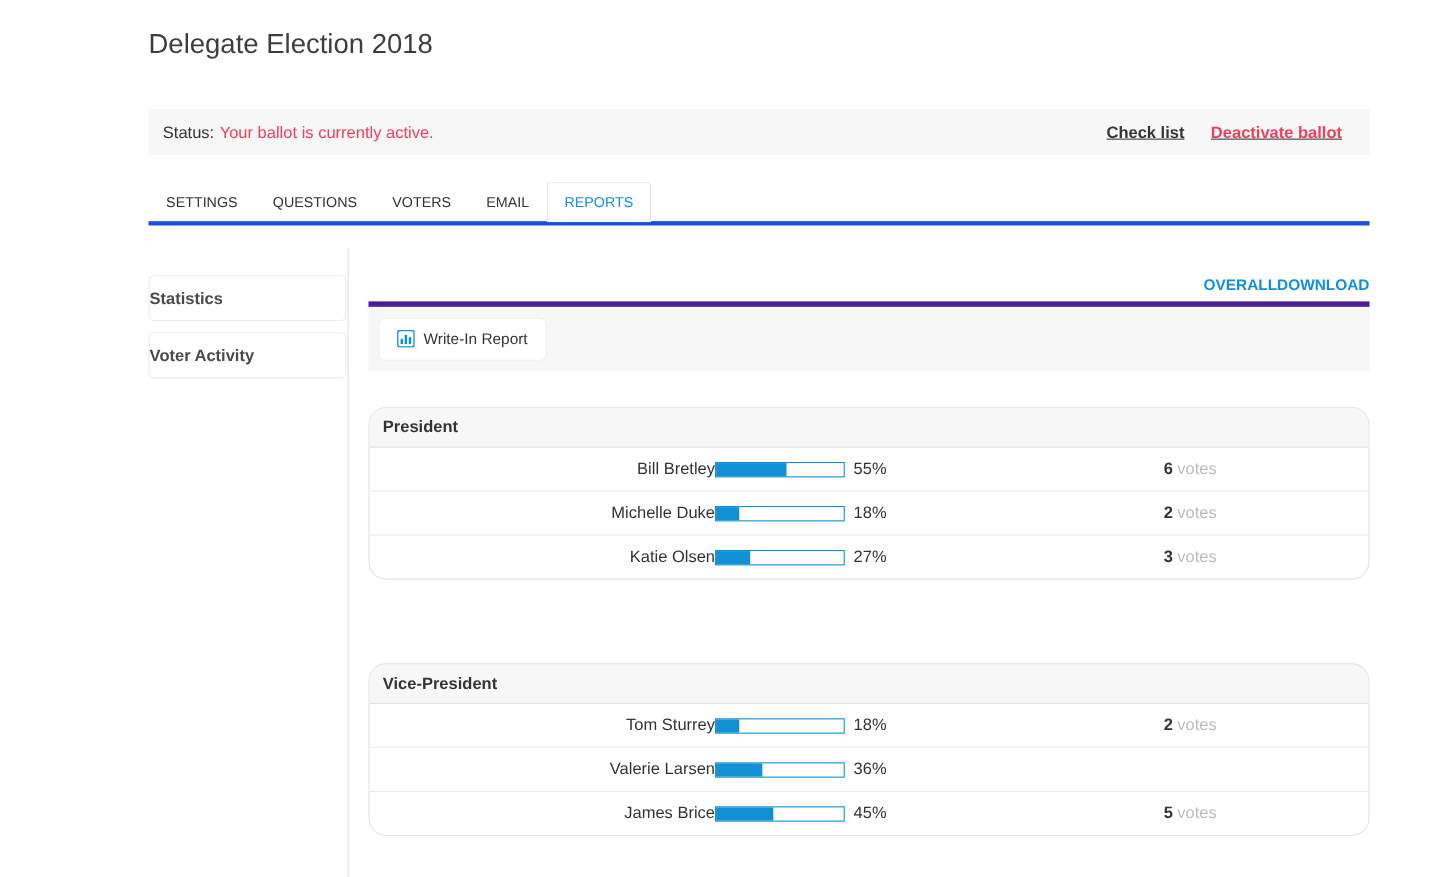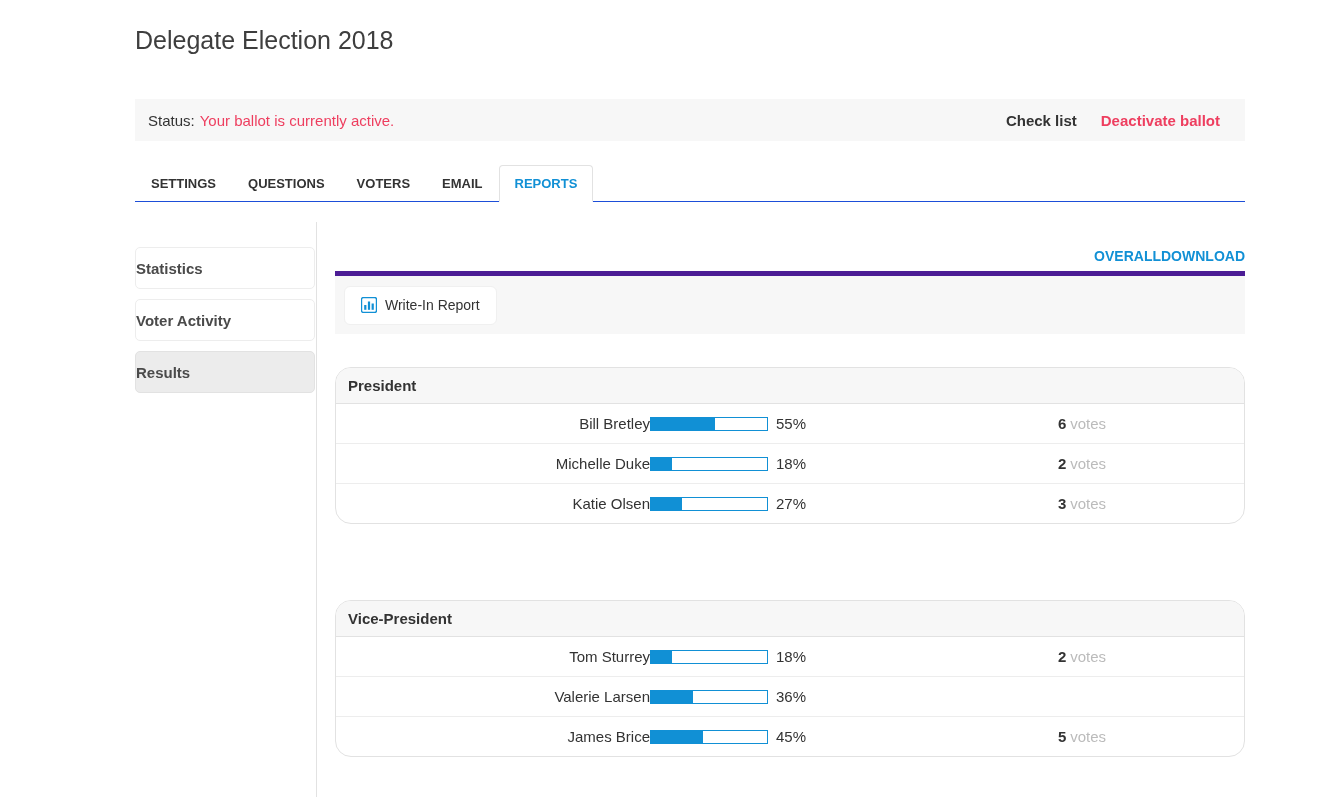--- a/index.html
+++ b/index.html
@@ -7,26 +7,26 @@
   body { font-family: "Liberation Sans", "DejaVu Sans", sans-serif; color: #404040; }
   .page { padding-left: 135px; width: 1245px; }
 
   
   .page-title { margin-top: 24px; font-size: 25px; font-weight: 400; line-height: 32px; color: #3e3e3e; }
 
   
   .status-bar { margin-top: 43px; height: 42px; background: #f7f7f7; display: flex; align-items: center; padding: 0 25px 0 13px; font-size: 15px; }
   .status-label { color: #333; }
   .status-message { color: #ee3e5f; margin-left: 5px; }
-  .status-actions { margin-left: auto; display: flex; align-items: center; gap: 24px; }
+  .status-actions { margin-left: auto; display: flex; align-items: center; gap: 24px; text-decoration: underline; }
   .status-link { font-weight: 700; font-size: 15px; color: #333; text-decoration: none; cursor: pointer; background: none; border: none; font-family: inherit; }
   .status-link.danger { color: #ee3e5f; }
 
   
-  .tab-bar { margin-top: 24px; display: flex; align-items: flex-start; border-bottom: 1px solid #1d4ed8; font-weight: bold; }
+  .tab-bar { margin-top: 24px; display: flex; align-items: flex-start; border-bottom: 4px solid #1d4ed8; }
   .tab { font-size: 13px; color: #333; padding: 9px 15px 8px; cursor: pointer; text-transform: uppercase; line-height: 18px; margin-bottom: 0; background: #fff; border: 1px solid transparent; border-bottom: none; }
   .tab.active { color: #1190d5; border: 1px solid #e2e2e2; border-bottom: 1px solid #fff; border-radius: 4px 4px 0 0; margin-bottom: -1px; }
 
   
   .content { margin-top: 20px; display: flex; min-height: 577px; }
   .sidebar { width: 182px; border-right: 1px solid #e2e2e2; padding-top: 25px; flex-shrink: 0; }
   .side-item { height: 42px; width: 180px; display: flex; align-items: center; border: 1px solid #ededed; border-radius: 5px; margin-bottom: 10px; font-size: 15px; font-weight: 700; color: #4a4a4a; cursor: pointer; background: #fff; }
   .side-item.active { background: #ececec; border-color: #e2e2e2; }
 
   .main { flex: 1; padding-left: 18px; padding-top: 26px; }
@@ -75,21 +75,20 @@
       <div class="tab">QUESTIONS</div>
       <div class="tab">VOTERS</div>
       <div class="tab">EMAIL</div>
       <div class="tab active">REPORTS</div>
     </div>
 
   <div class="content">
     <div class="sidebar">
         <div class="side-item">Statistics</div>
         <div class="side-item">Voter Activity</div>
-        <div class="side-item active">Results</div>
       </div>
 
     <div class="main">
 
       <div class="report-header">
         <a>OVERALL</a>
         <a>DOWNLOAD</a>
       </div>
 
       <div class="toolbar-panel">

